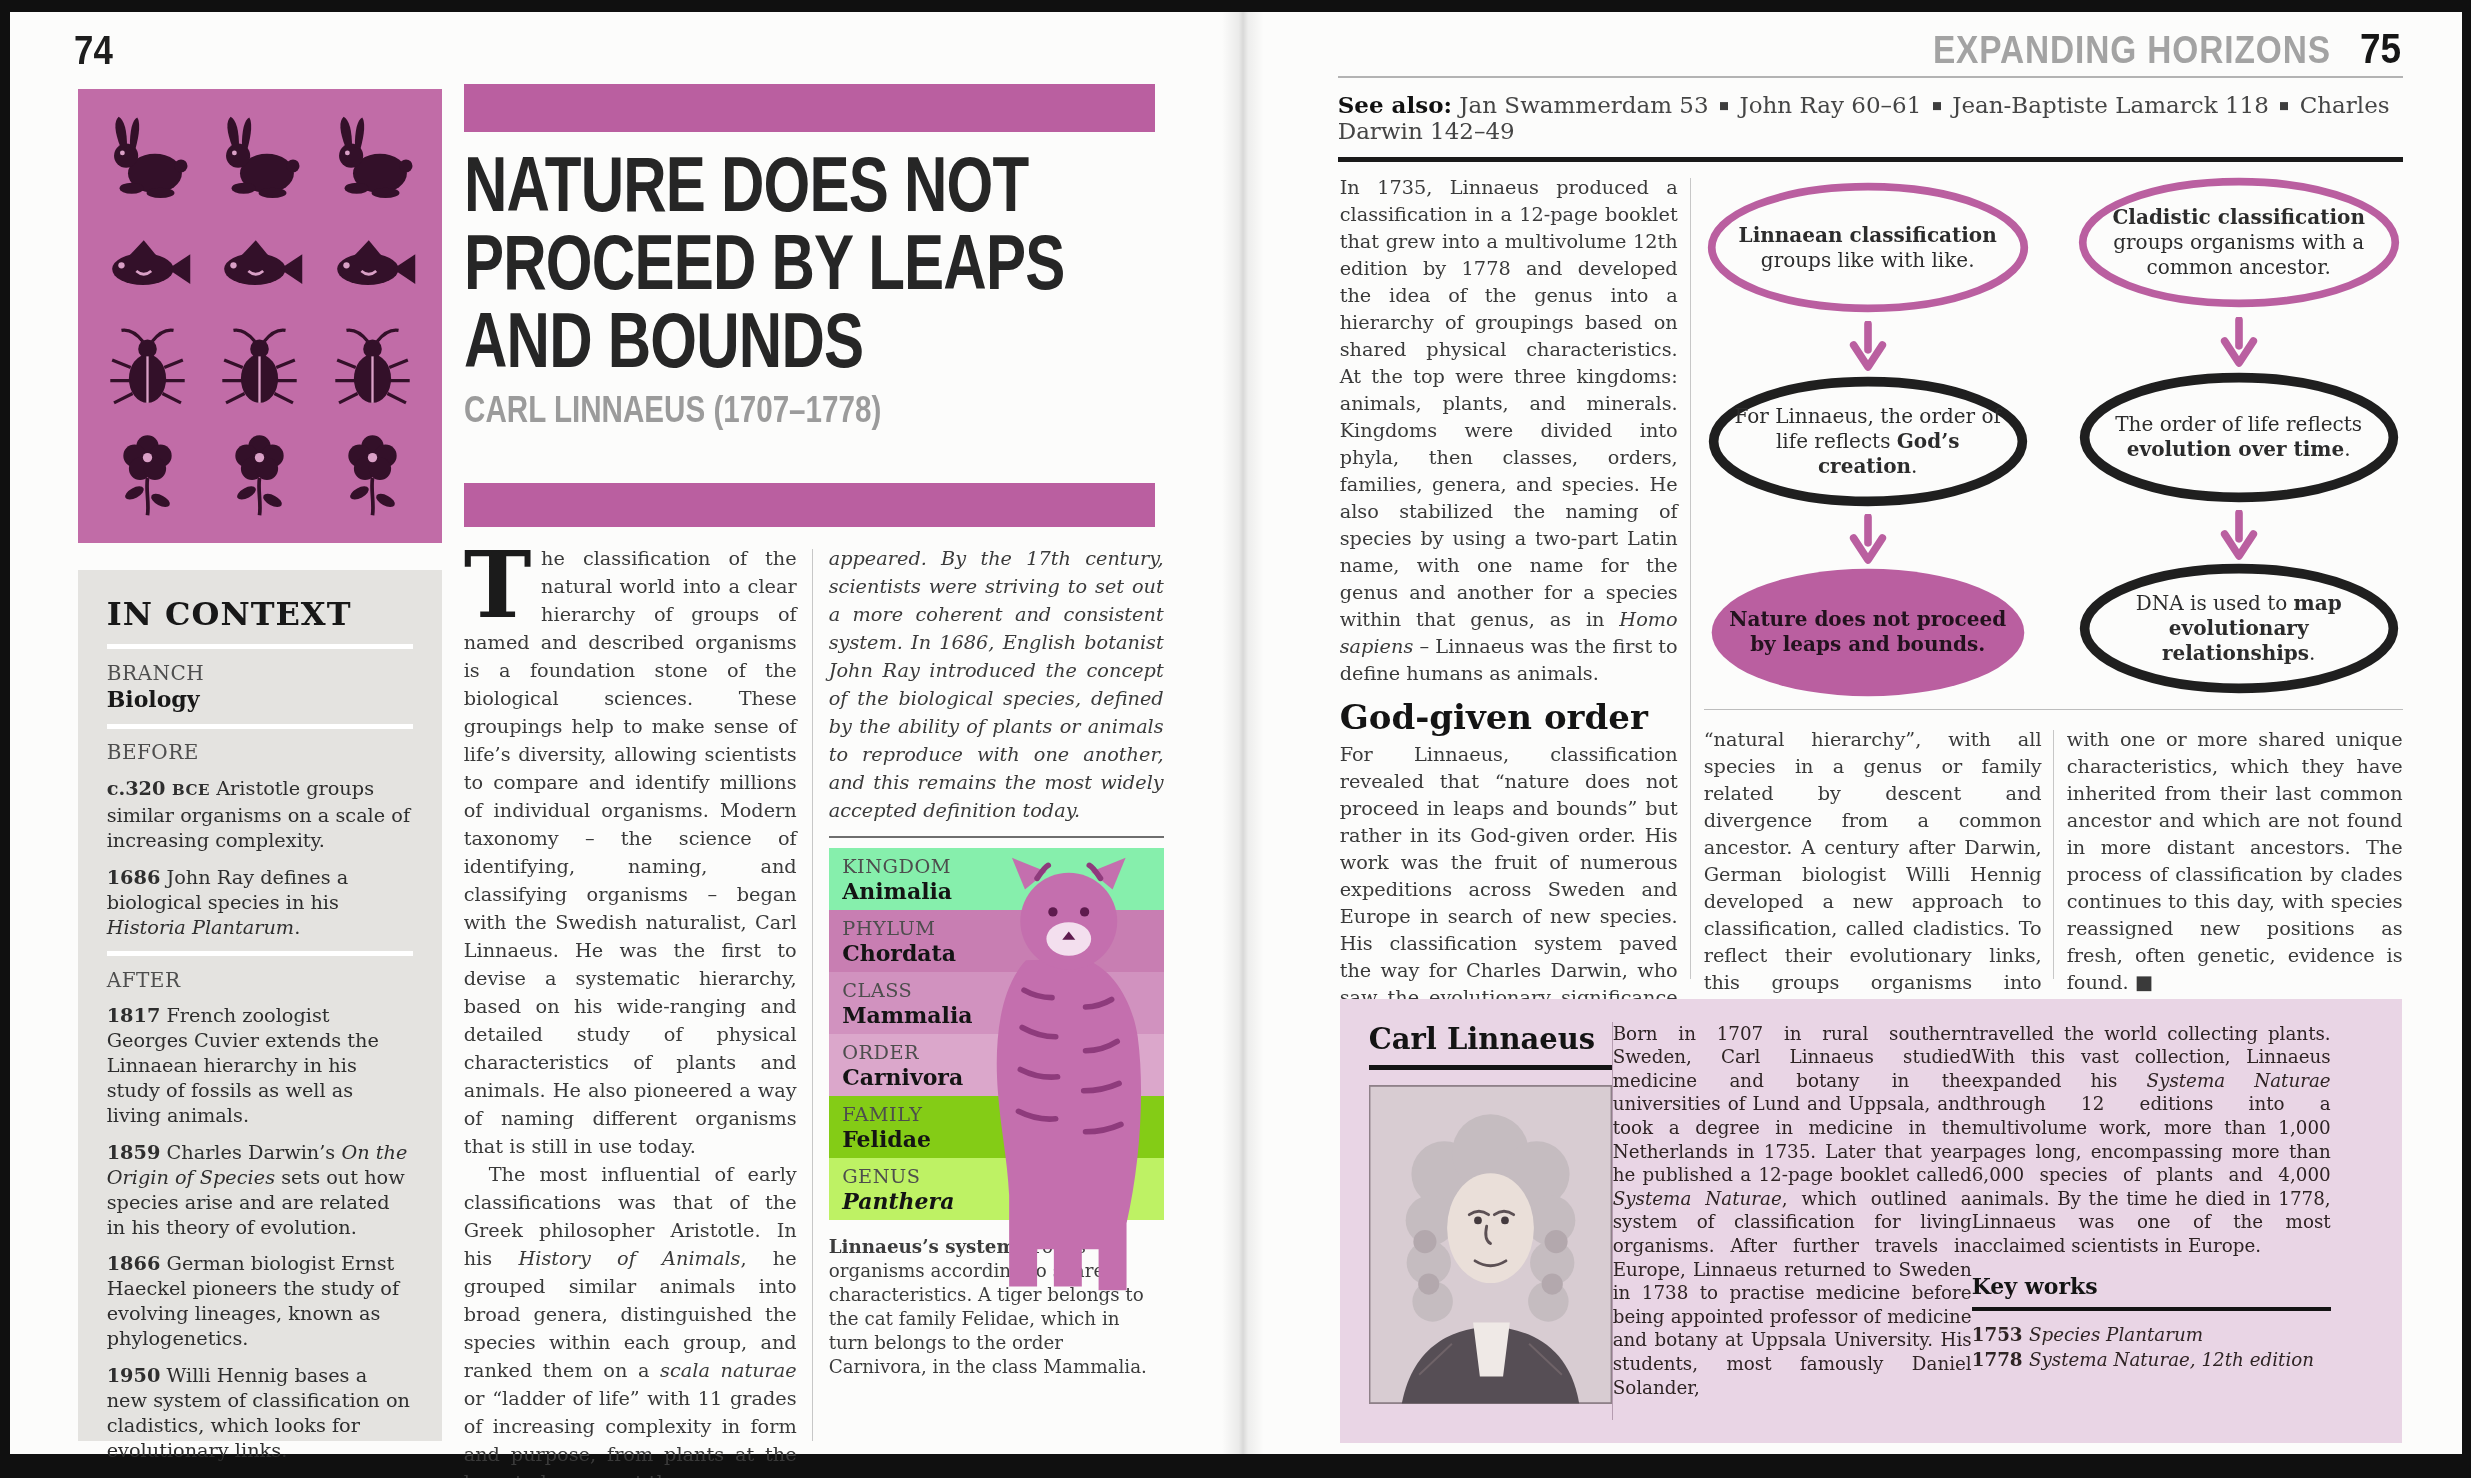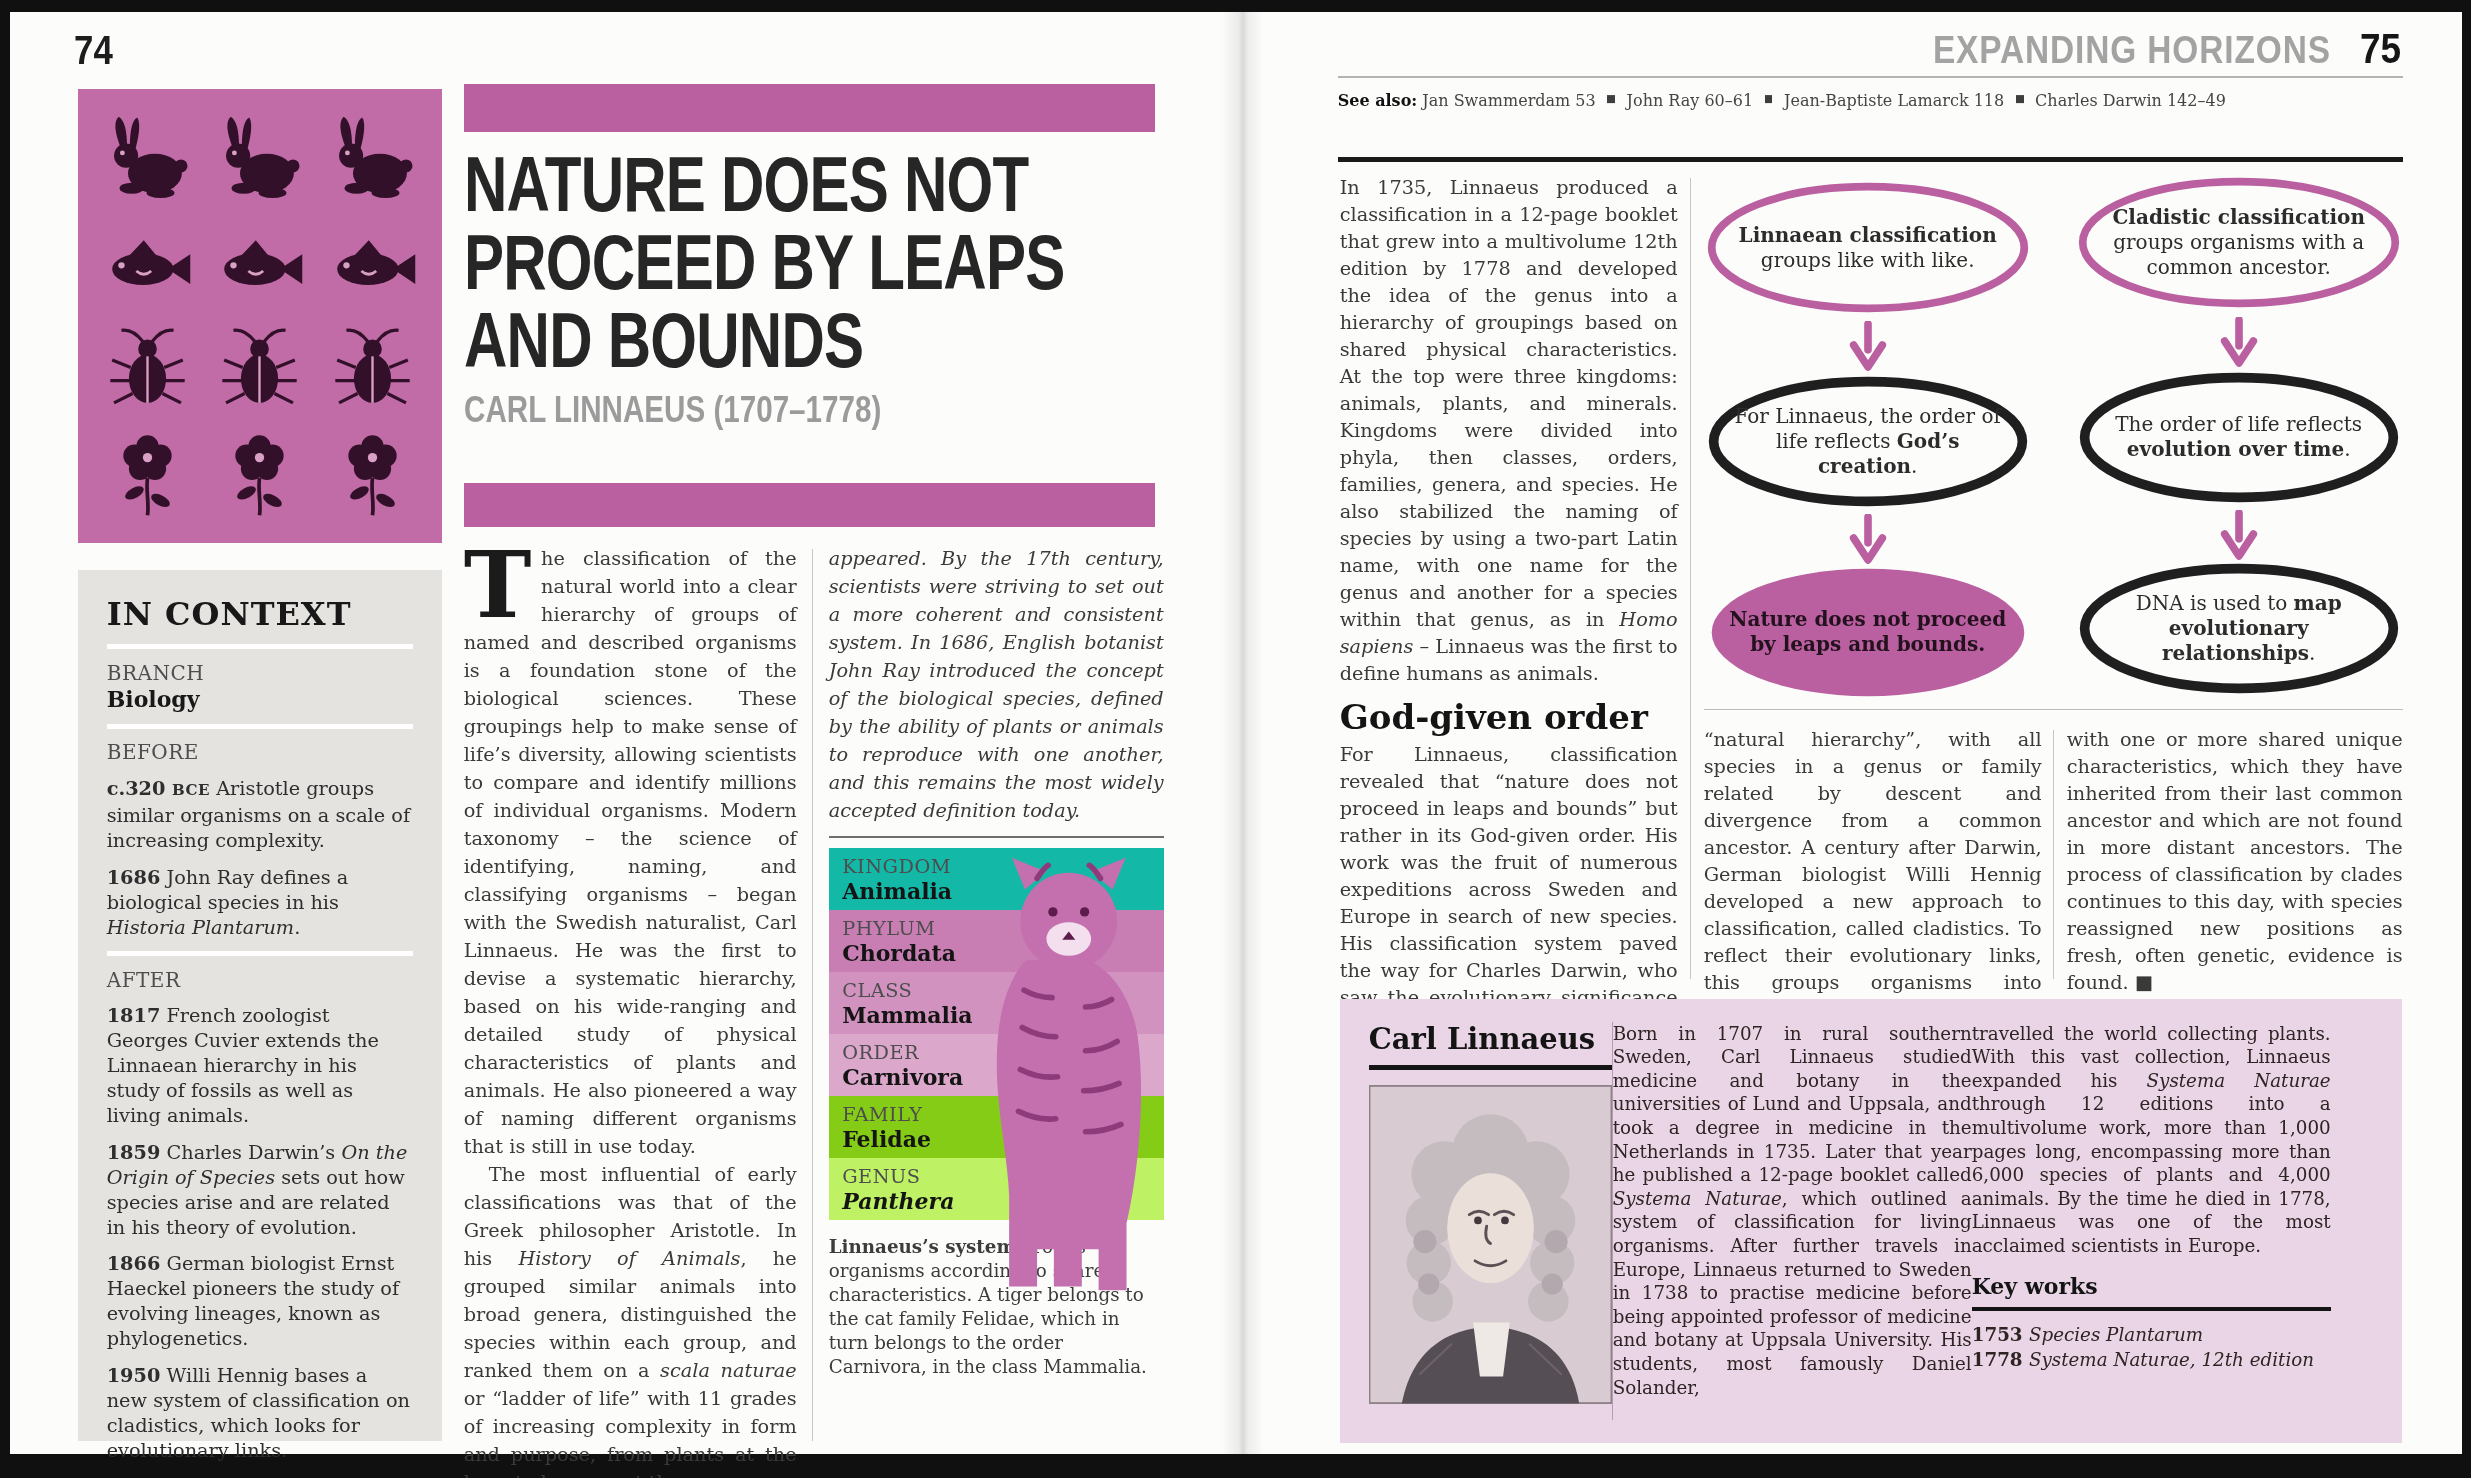--- a/index.html
+++ b/index.html
@@ -49,21 +49,21 @@
   .tax-value.it{font-style:italic;}
   .tiger{position:absolute;right:-11.6px;top:-7.7px;width:205px;height:483px;}
   .caption{margin-top:15.4px;font-size:18.3px;line-height:24px;color:#3c3c3c;}
 
   
   .runhead{left:1738px;top:13.5px;width:653px;display:flex;justify-content:flex-end;align-items:baseline;
            transform:scaleX(.88);transform-origin:right top;}
   .runhead .rh-label{font-size:38px;color:#a3a3a3;letter-spacing:1px;}
   .runhead .rh-num{font-size:42px;color:#161616;margin-left:33px;}
   .grayrule{left:1328px;top:64px;width:1065px;height:2.9px;background:#b3b3b3;}
-  .seealso{left:1328px;top:79px;width:1072px;font-size:16px;color:#454545;}
+  .seealso{left:1328px;top:79px;width:1072px;font-size:23px;color:#454545;}
   .seealso .sa-label{font-weight:bold;color:#111;}
   .sa-sq{display:inline-block;width:7.7px;height:7.7px;background:#3e3e3e;margin:0 11.6px;transform:translateY(-2.9px);}
   .blackrule{left:1328px;top:145px;width:1065px;height:5.8px;background:#1a1a1a;}
   .rcol1{left:1330px;top:162px;width:338px;}
   .rcol2{left:1694px;top:714px;width:338px;}
   .rcol3{left:2057px;top:714px;width:336px;}
   .rtext{font-size:19.3px;line-height:27px;color:#3a3a3a;}
   .subhead{font-size:34px;font-weight:bold;color:#141414;margin:17.4px 0 9.7px 0;}
   .rrule1{left:1680px;top:166px;height:801px;}
   .rrule2{left:2043px;top:718px;height:249px;}
@@ -212,21 +212,21 @@
     <div class="abs lcol1 bodytext">
       <p class="just" style="margin:0;"><span class="dropcap">T</span><span>he classification of the natural world into a clear hierarchy of groups of named and described organisms is a foundation stone of the biological sciences. These groupings help to make sense of life’s diversity, allowing scientists to compare and identify millions of individual organisms. Modern taxonomy – the science of identifying, naming, and classifying organisms – began with the Swedish naturalist, Carl Linnaeus. He was the first to devise a systematic hierarchy, based on his wide-ranging and detailed study of physical characteristics of plants and animals. He also pioneered a way of naming different organisms that is still in use today.</span></p>
       <p class="just ind" style="margin:0;"><span>The most influential of early classifications was that of the Greek philosopher Aristotle. In his </span><span class="s-i">History of Animals</span><span>, he grouped similar animals into broad genera, distinguished the species within each group, and ranked them on a </span><span class="s-i">scala naturae</span><span> or “ladder of life” with 11 grades of increasing complexity in form and purpose, from plants at the base to humans at the apex.</span></p>
 
     </div>
 
     <div class="abs lcol2 bodytext">
       <p class="just" style="margin:0;font-style:italic;">appeared. By the 17th century, scientists were striving to set out a more coherent and consistent system. In 1686, English botanist John Ray introduced the concept of the biological species, defined by the ability of plants or animals to reproduce with one another, and this remains the most widely accepted definition today.</p>
       <div class="tax-sep"></div>
       <div class="tax-panel">
-        <div class="tax-row" style="background-color: #14b8a6;">
+        <div class="tax-row" style="background-color: #86efac;">
           <div class="tax-rank">KINGDOM</div>
           <div class="tax-value">Animalia</div>
         </div>
         <div class="tax-row" style="background-color: rgb(200, 126, 178);">
           <div class="tax-rank">PHYLUM</div>
           <div class="tax-value">Chordata</div>
         </div>
         <div class="tax-row" style="background-color: rgb(209, 146, 191);">
           <div class="tax-rank">CLASS</div>
           <div class="tax-value">Mammalia</div>

